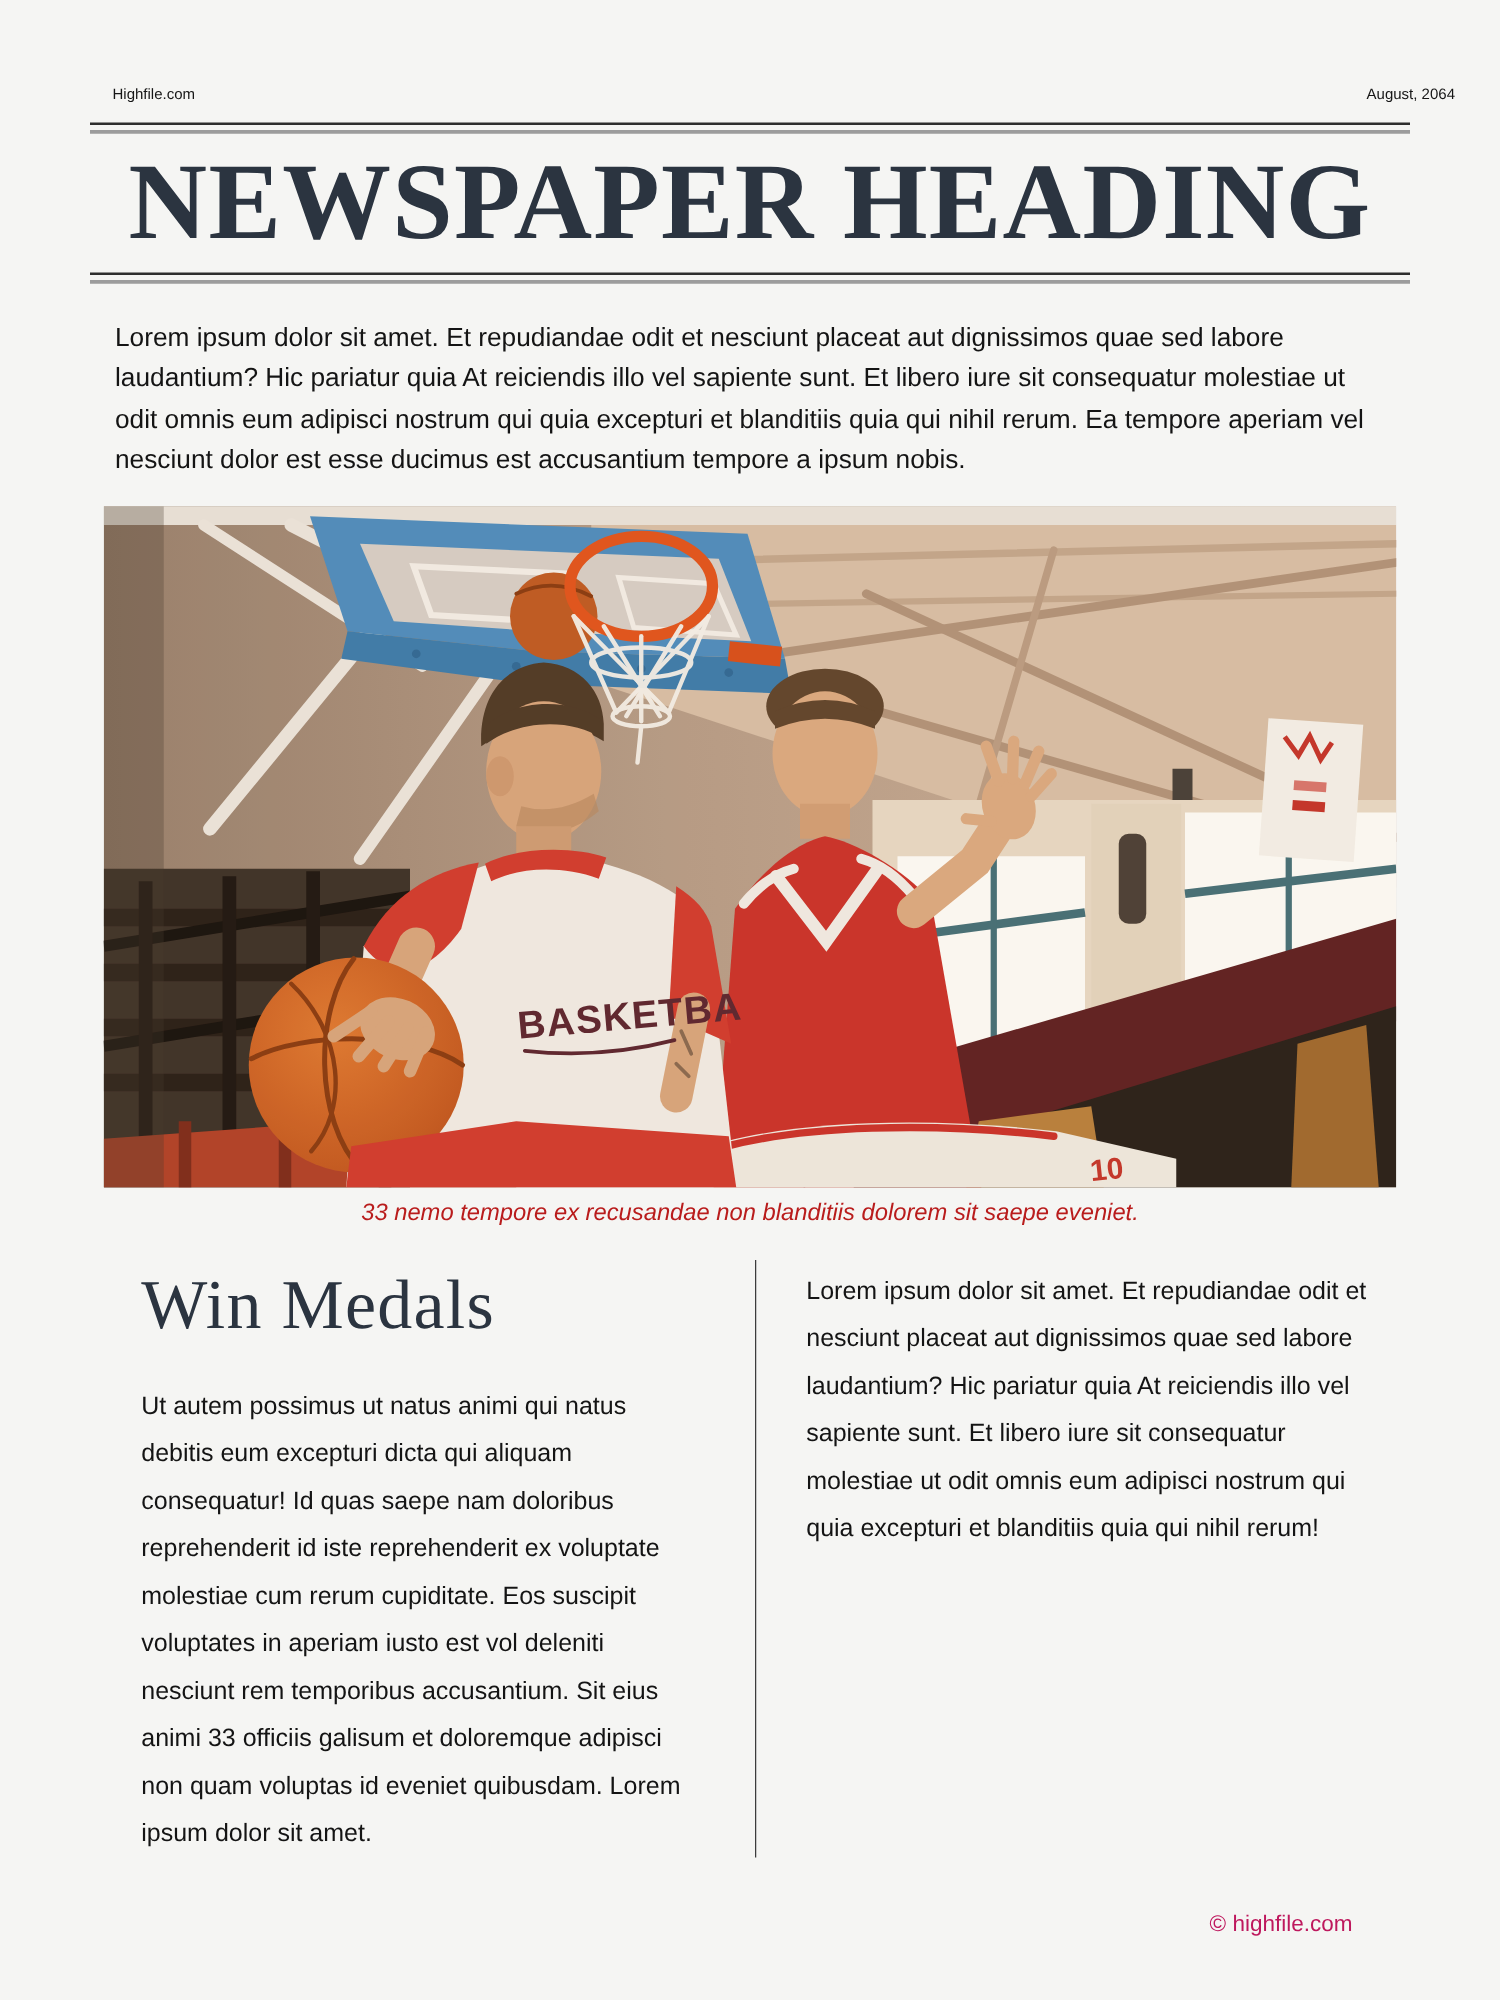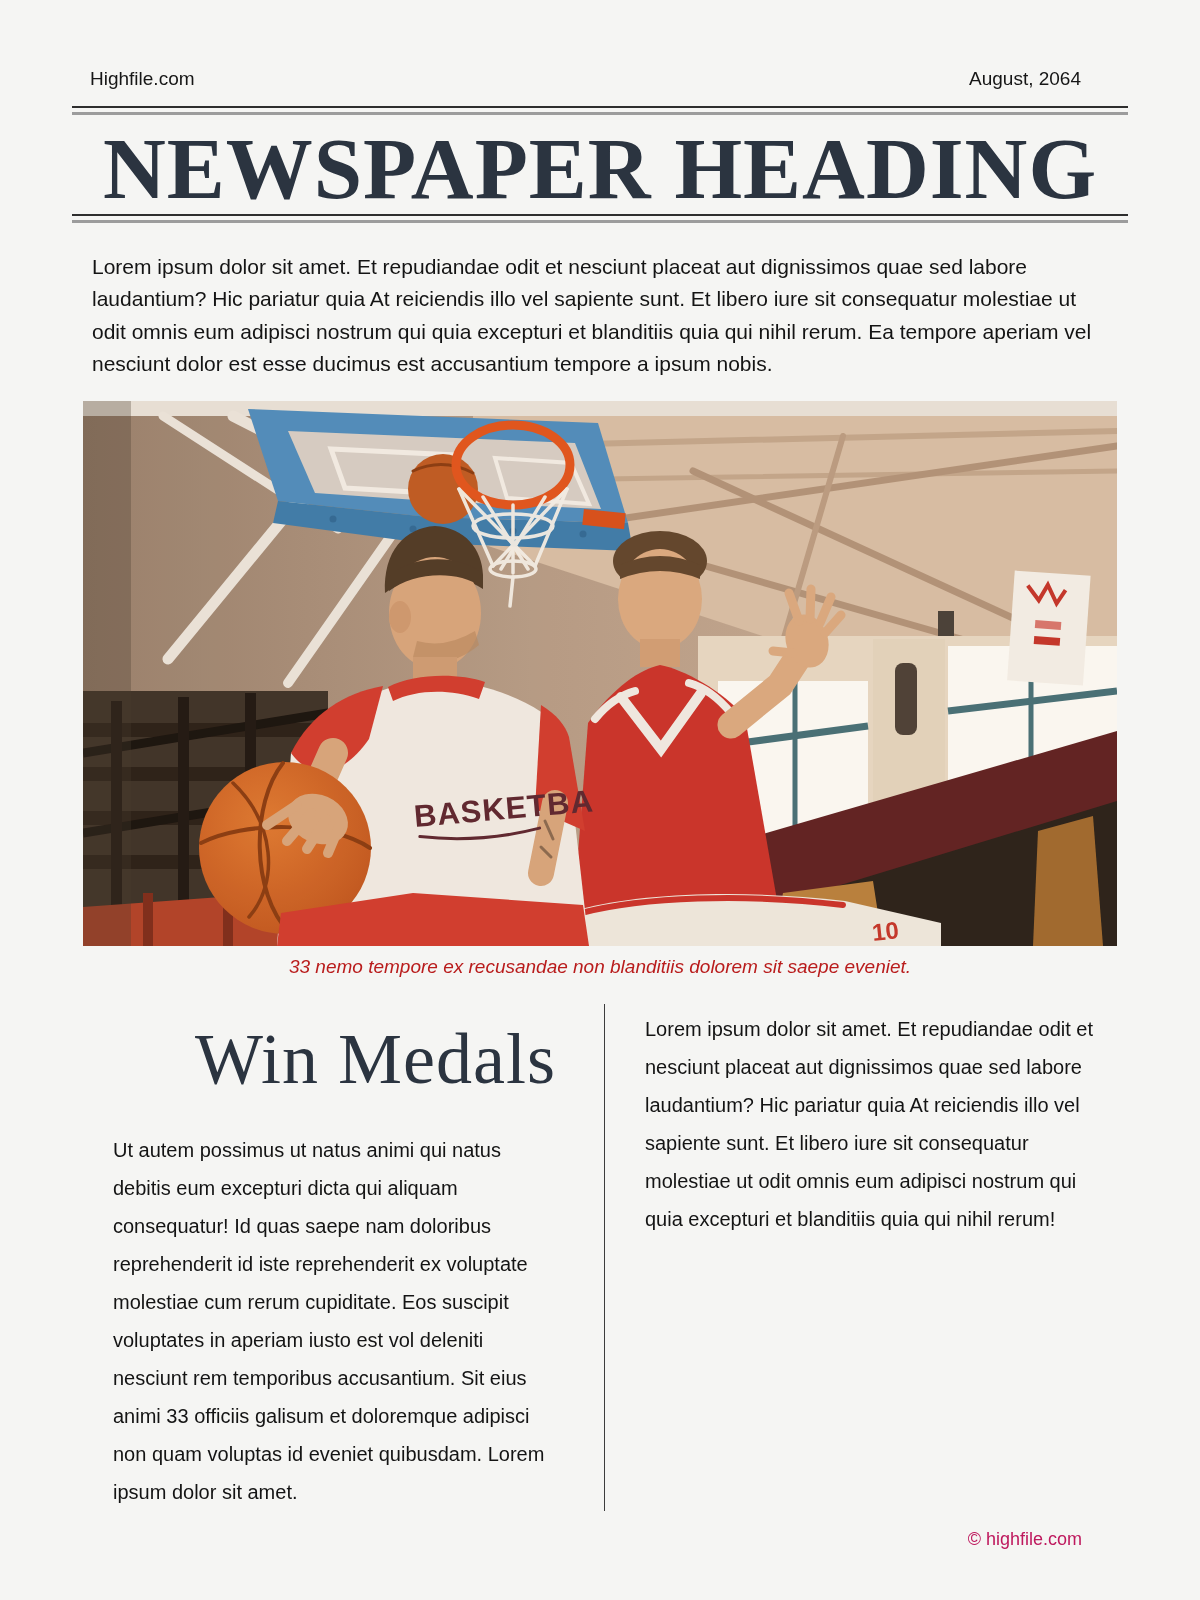--- a/index.html
+++ b/index.html
@@ -2,45 +2,45 @@
 <html><head>
 <meta charset="utf-8">
 <style>
   html,body { margin:0; padding:0; background:#f5f5f3; }
   .page {
     position:relative; width:1200px; height:1600px; overflow:hidden;
     background:#f5f5f3; font-family:"Liberation Sans",sans-serif; color:#121212;
   }
   .topbar {
     display:flex; justify-content:space-between; align-items:flex-end;
-    padding:68px 119px 16px 90px; font-size:19px; color:#161616;
+    padding:68px 36px 16px 90px; font-size:12px; color:#161616;
   }
   .rule { margin:0 72px; }
   .rule .dark { height:2px; background:#2e2e2e; }
   .rule .gap  { height:4px; }
   .rule .gray { height:3px; background:#9c9c9c; }
   .masthead {
-    margin:10px 60px 0; text-align:center; white-space:nowrap;
+    margin:10px 60px 12px; text-align:center; white-space:nowrap;
     font-family:"Liberation Serif","DejaVu Serif",serif; font-weight:bold;
     font-size:87px; line-height:1.02; letter-spacing:1px; color:#2b3440;
   }
   .intro {
     margin:28px 92px 0; font-size:21px; line-height:1.55; color:#141414;
   }
   .photo { margin:20px 83px 0; line-height:0; }
   .photo svg { display:block; }
   .caption {
     margin:10px 0 0; text-align:center; font-style:italic;
     font-size:19px; color:#b91c1c;
   }
   .columns { display:flex; margin:26px 88px 0; min-height:472px; }
   .col-left { width:468px; padding:2px 0 0 25px; box-sizing:border-box; }
   .col-left h2 {
-    margin:12px 0 30px; font-family:"Liberation Serif","DejaVu Serif",serif;
-    font-weight:normal; font-size:72px; color:#2b3440; letter-spacing:1px;text-align:right;
+    margin:2px 0 30px; font-family:"Liberation Serif","DejaVu Serif",serif;
+    font-weight:normal; font-size:56px; color:#2b3440; letter-spacing:1px;
   }
   .body-text { font-size:20px; line-height:1.9; margin:0; color:#141414; }
   .divider { width:1px; background:#3c3c3c; margin-left:48px; }
   .col-right { flex:1; padding:6px 0 0 40px; }
   .col-right p + p { margin-top:28px; }
   .footer {
     position:absolute; right:118px; bottom:50px;
     font-size:18px; color:#be185d;
   }
 </style>

